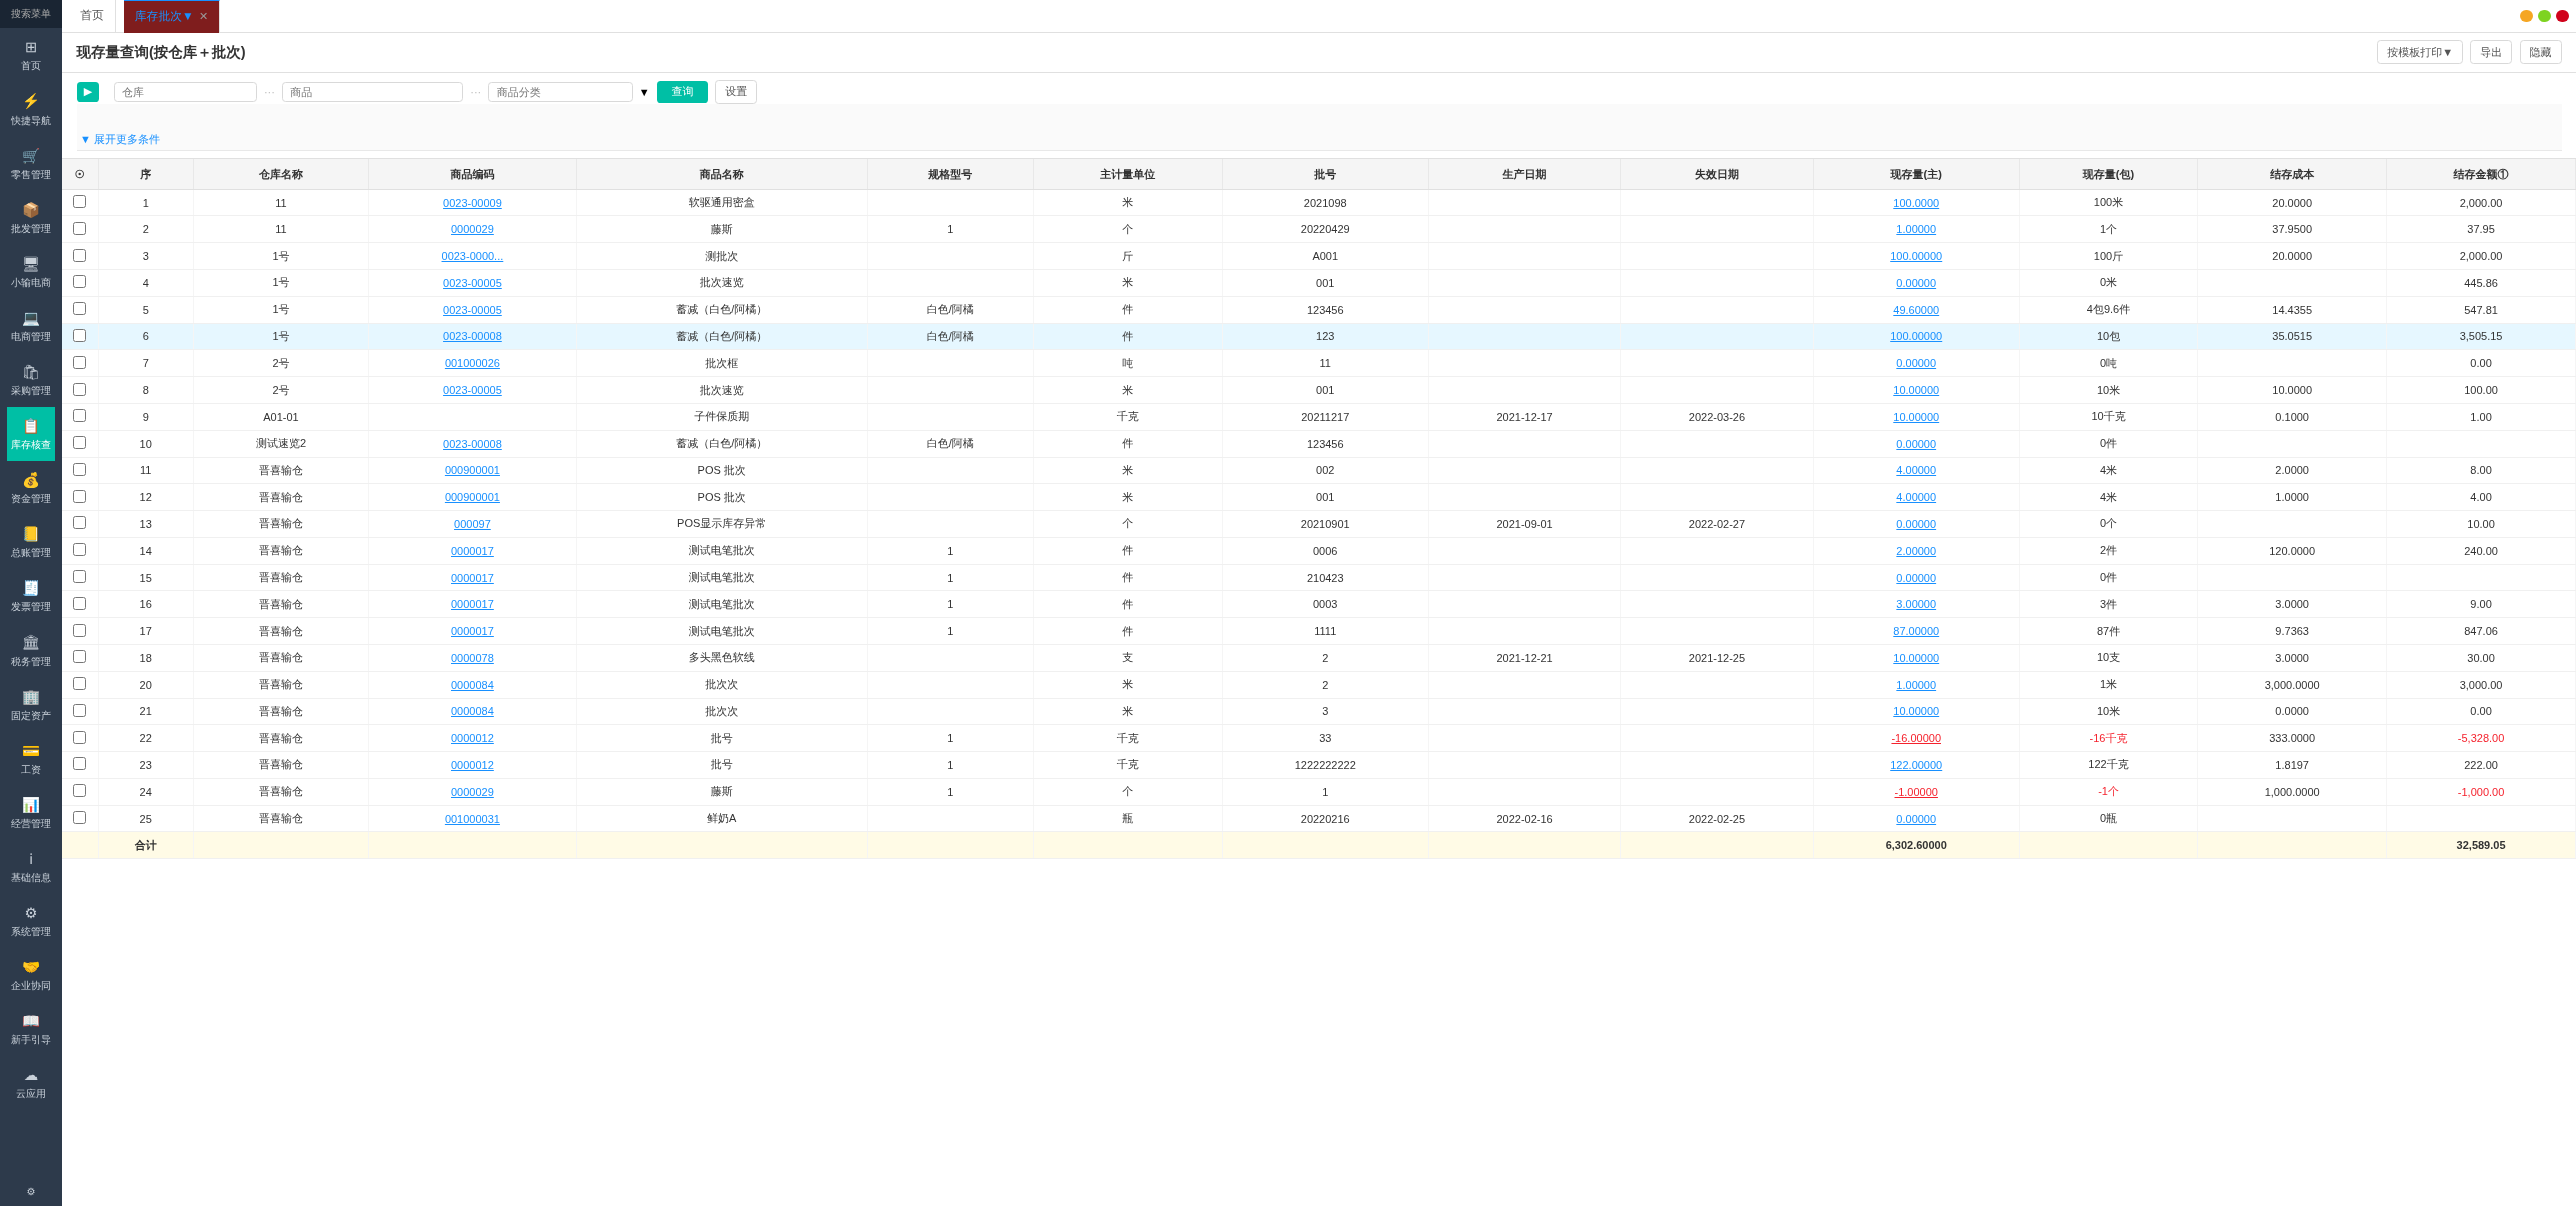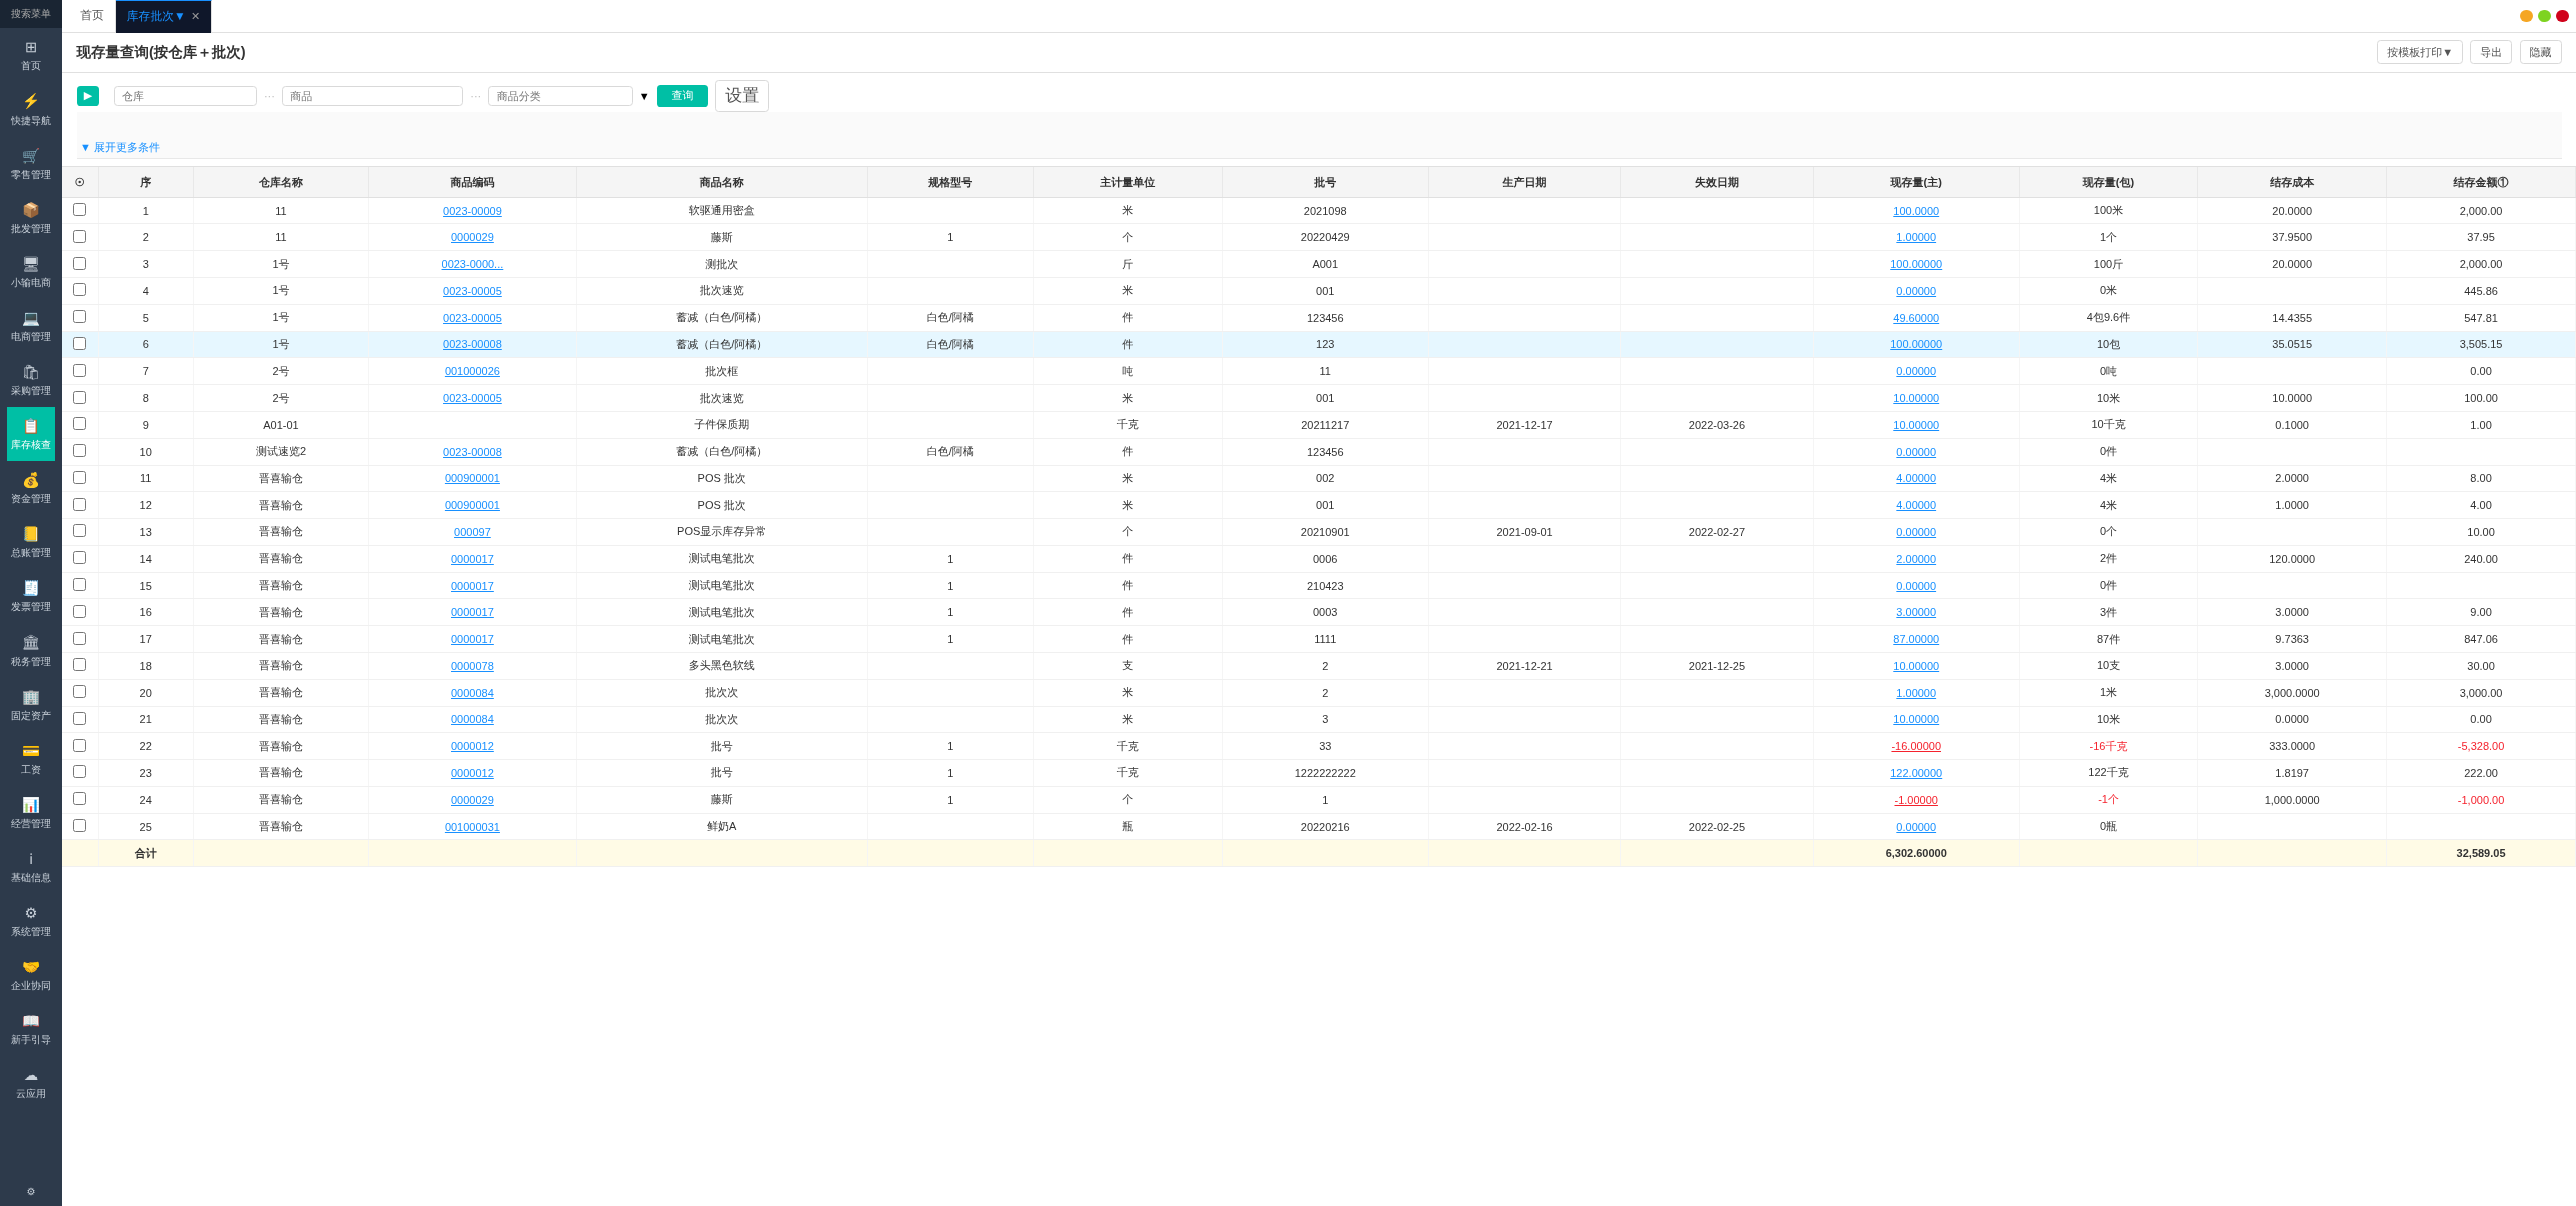--- a/index.html
+++ b/index.html
@@ -69,23 +69,24 @@
       padding: 0 11px;
       height: 33px;
       display: flex;
       align-items: center;
       cursor: pointer;
       font-size: 11.8px;
       color: #555;
       border-right: 0.9px solid #e0e0e0;
     }
     .tab.active {
-      background: #0f172a;
+      background: #7f1d1d;
       color: #1890ff;
       border-top: 1.8px solid #1890ff;
+      margin-left: 8px;
     }
     .tab .close-btn {
       margin-left: 5.4px;
       color: #999;
       font-size: 11px;
       cursor: pointer;
     }
     .tab-window-controls {
       margin-left: auto;
       display: flex;
@@ -190,21 +191,21 @@
       padding: 3.6px 14.5px;
       cursor: pointer;
       font-size: 11px;
     }
     .settings-btn {
       background: #fff;
       border: 0.9px solid #d9d9d9;
       border-radius: 3.6px;
       padding: 3.6px 9px;
       cursor: pointer;
-      font-size: 17px;
+      font-size: 11px;
       color: #555;
     }
     .filter-arrow {
       background: #00bfa5;
       color: #fff;
       border: none;
       border-radius: 3.6px;
       padding: 3.6px 7.2px;
       cursor: pointer;
       font-size: 11px;

